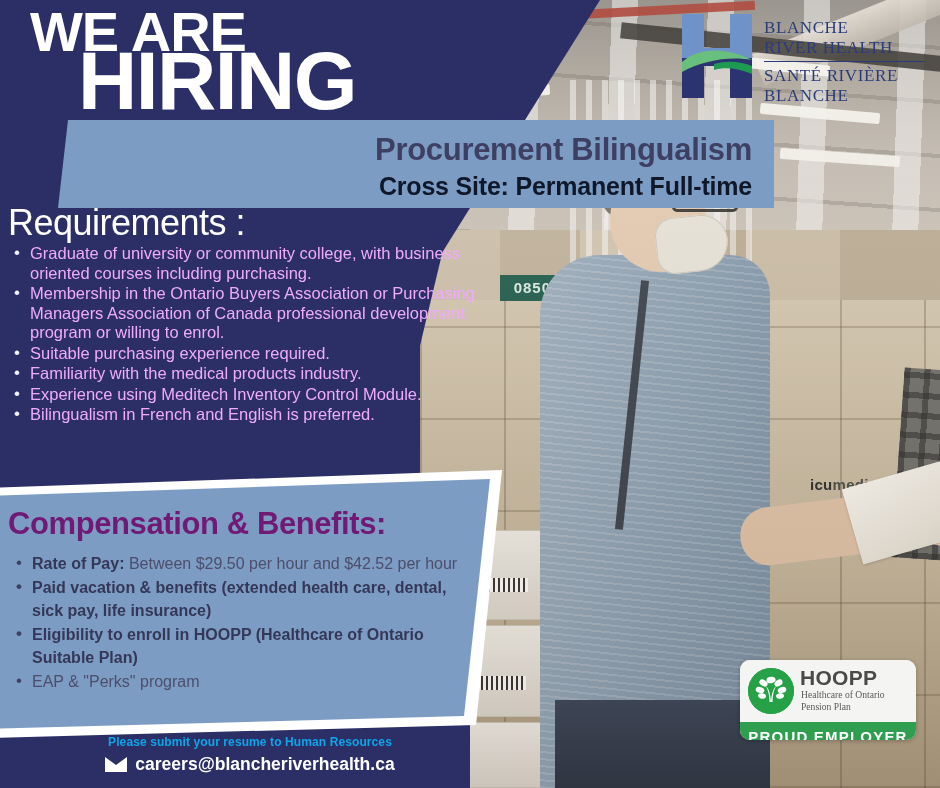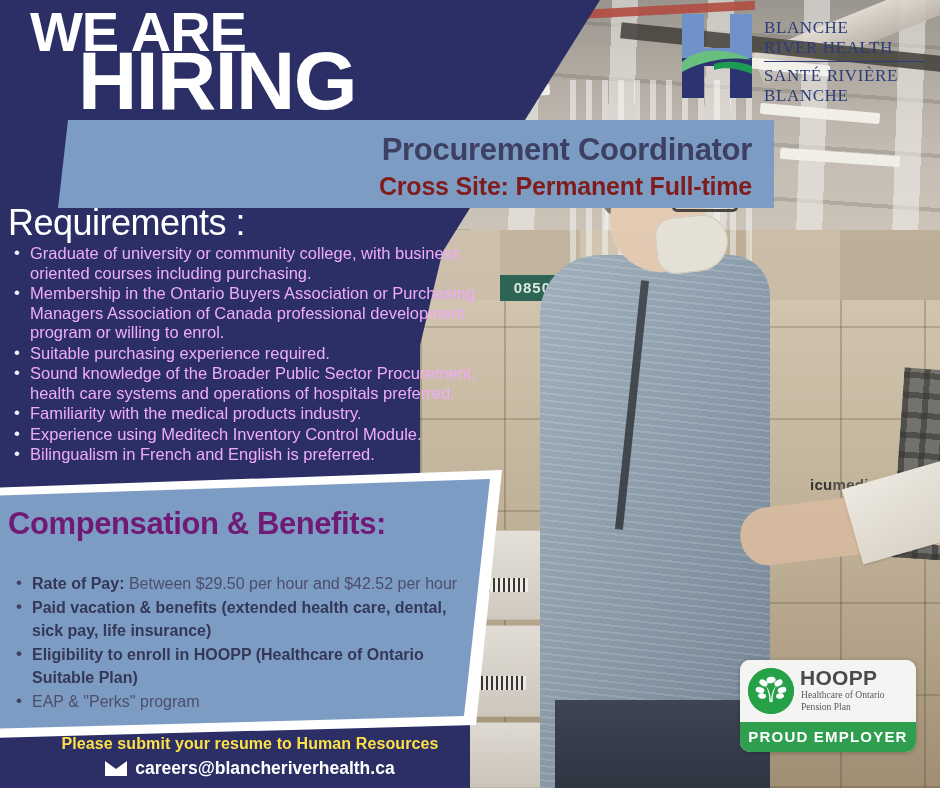--- a/index.html
+++ b/index.html
@@ -203,21 +203,21 @@
     position:absolute; left:58px; top:120px; width:716px; height:88px;
     background:#7d9cc4; z-index:6;
     clip-path:polygon(10px 0, 716px 0, 716px 88px, 0 88px);
   }
   .banner .t1 {
     position:absolute; left:0; right:22px; top:12px; text-align:right;
     font-size:31px; font-weight:bold; color:#3d3f63; letter-spacing:-.3px;
   }
   .banner .t2 {
     position:absolute; left:0; right:22px; top:52px; text-align:right;
-    font-size:25px; font-weight:bold; color:#7f1d1d; letter-spacing:-.2px;
+    font-size:25px; font-weight:bold; color:#0f172a; letter-spacing:-.2px;
   }
 
   
   .req { position:absolute; left:8px; top:204px; width:510px; z-index:6; }
   .req h2 {
     font-size:36px; font-weight:normal; color:#ffffff; letter-spacing:-.5px;
     line-height:38px; font-family:"Liberation Sans", sans-serif;
   }
   .req ul { list-style:none; margin-top:2px; }
   .req li {
@@ -236,42 +236,42 @@
   }
   .comp {
     position:absolute; left:0; top:0; width:530px; height:270px;
     background:#7d9cc4;
     clip-path:polygon(0 26px, 504px 9px, 478px 246px, 0 259px);
   }
   .comp h2 {
     position:absolute; left:22px; top:36px;
     font-size:31px; font-weight:bold; color:#701a75; letter-spacing:-.4px;
   }
-  .comp ul { position:absolute; left:22px; top:82px; width:470px; list-style:none;margin-top:20px; }
+  .comp ul { position:absolute; left:22px; top:82px; width:470px; list-style:none; }
   .comp li {
     position:relative; padding-left:24px; font-size:16px; line-height:23px;
     color:#3f4160; margin-bottom:1px;
   }
   .comp li:before {
     content:"•"; position:absolute; left:8px; top:-1px; font-size:17px; color:#3f4160;
   }
   .comp li b { font-weight:bold; color:#343757; }
   .comp li.bold { font-weight:bold; color:#343757; }
   .comp li.plain { color:#4c4e6b; }
 
   
   .footer { position:absolute; left:0; top:735px; width:500px; z-index:7; text-align:center; }
-  .footer .l1 { font-size:16px; font-weight:bold; color:#fde047; letter-spacing:.1px; }
+  .footer .l1 { font-size:12px; font-weight:bold; color:#0ea5e9; letter-spacing:.1px; }
   .footer .l2 { margin-top:5px; font-size:17.5px; font-weight:bold; color:#ffffff; display:flex; justify-content:center; align-items:center; gap:8px; }
   .env { display:inline-block; width:22px; height:15px; position:relative; }
   .env svg { display:block; }
 
   
   .hoopp {
-    position:absolute; left:740px; top:660px; width:176px; height:92px; z-index:8;
+    position:absolute; left:740px; top:660px; width:176px; height:80px; z-index:8;
     border-radius:10px; overflow:hidden; background:#f4f4f2;
     box-shadow:0 1px 4px rgba(0,0,0,.25);
   }
   .hoopp .top { height:62px; background:#f4f4f2; position:relative; }
   .hoopp .circle {
     position:absolute; left:8px; top:8px; width:46px; height:46px; border-radius:50%;
     background:#2aa martian;
   }
   .hoopp .circle { background:#27a148; }
   .hoopp .name {
@@ -361,31 +361,30 @@
     <div class="txt">
       <div>BLANCHE</div>
       <div>RIVER HEALTH</div>
       <div class="rule"></div>
       <div>SANTÉ RIVIÈRE</div>
       <div>BLANCHE</div>
     </div>
   </div>
 
   <div class="banner">
-    <div class="t1">Procurement Coordinator</div>
+    <div class="t1">Procurement Bilingualism</div>
     <div class="t2">Cross Site: Permanent Full-time</div>
   </div>
 
   <div class="req">
     <h2>Requirements :</h2>
     <ul>
       <li>Graduate of university or community college, with business oriented courses including purchasing.</li>
       <li>Membership in the Ontario Buyers Association or Purchasing Managers Association of Canada professional development program or willing to enrol.</li>
       <li>Suitable purchasing experience required.</li>
-      <li>Sound knowledge of the Broader Public Sector Procurement, health care systems and operations of hospitals preferred.</li>
       <li>Familiarity with the medical products industry.</li>
       <li>Experience using Meditech Inventory Control Module.</li>
       <li>Bilingualism in French and English is preferred.</li>
     </ul>
   </div>
 
   <div class="comp-wrap">
     <div class="comp-white"></div>
     <div class="comp">
       <h2>Compensation &amp; Benefits:</h2>

